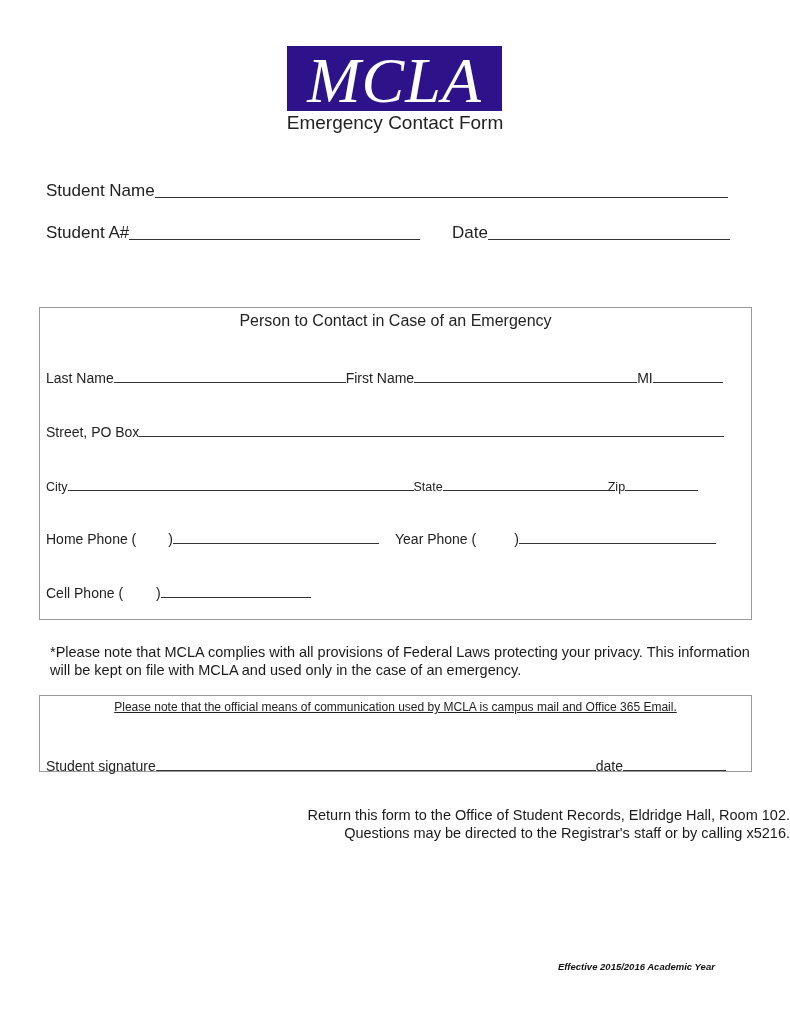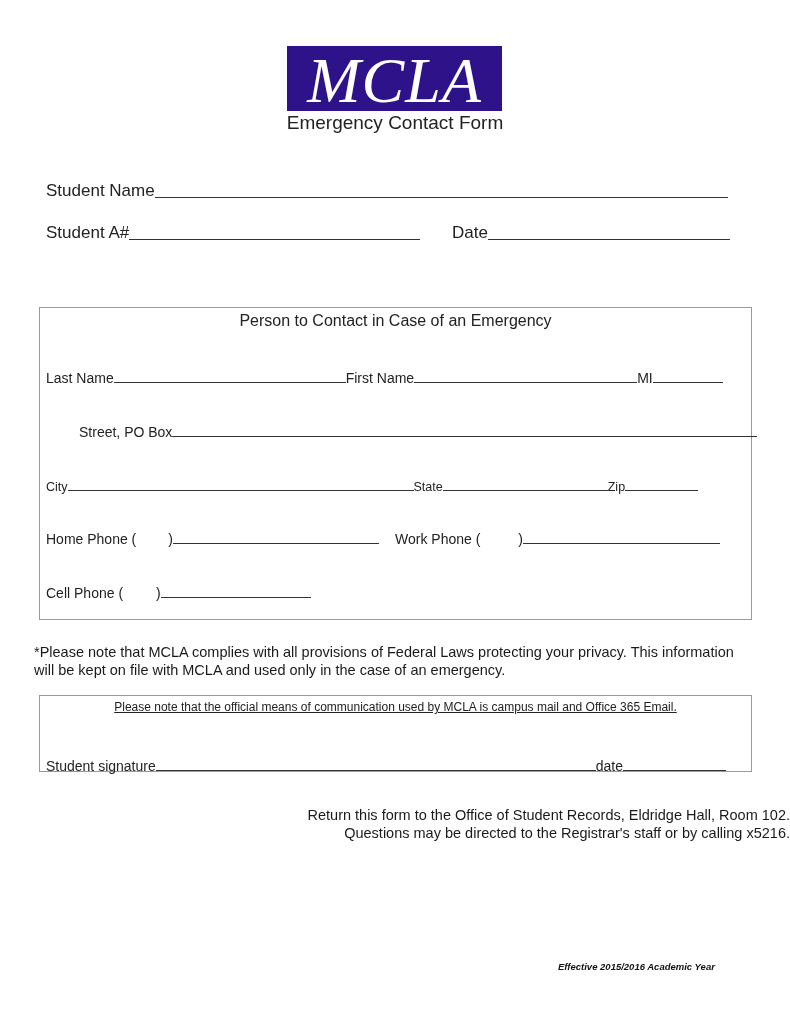--- a/index.html
+++ b/index.html
@@ -11,21 +11,21 @@
     .logo span { color: #ffffff; font-family: "Liberation Serif", serif; font-size: 64px;
                  letter-spacing: 1px; line-height: 1; margin-top: 4px; font-style: italic; }
     .title { left: 0; width: 790px; top: 112px; text-align: center; font-size: 19px; color: #222; }
     .row { position: absolute; display: flex; align-items: flex-end; white-space: nowrap; }
     .line { border-bottom: 1.3px solid #333; height: 0; margin-bottom: 3px; }
     .lbl-lg { font-size: 17px; color: #222; }
     .lbl-md { font-size: 14px; color: #222; }
     .lbl-sm { font-size: 12.5px; color: #222; }
     .box { position: absolute; border: 1px solid #9a9a9a; box-sizing: border-box; }
     .box-title { position: absolute; left: 0; right: 0; text-align: center; font-size: 16px; color: #222; }
-    .note { left: 34px; top: 643px; width: 700px; font-size: 14.5px; line-height: 18px; color: #1a1a1a; }
+    .note { left: 50px; top: 643px; width: 700px; font-size: 14.5px; line-height: 18px; color: #1a1a1a; }
     .center-text { left: 0; width: 790px; text-align: right; font-size: 14.5px; line-height: 18px; color: #1a1a1a; }
     .footer { left: 558px; top: 961px; font-size: 9.5px; font-style: italic; font-weight: bold; color: #111; }
   </style>
 </head>
 <body>
 
 <div class="abs logo">
   <span>MCLA</span>
 </div>
 <div class="abs title">Emergency Contact Form</div>
@@ -49,42 +49,42 @@
 
 <div class="row" style="left:46px; top:370px;">
   <span class="lbl-md">Last Name</span>
   <span class="line" style="width:232px;"></span>
   <span class="lbl-md">First Name</span>
   <span class="line" style="width:223px;"></span>
   <span class="lbl-md">MI</span>
   <span class="line" style="width:70px;"></span>
 </div>
 
-<div class="row" style="left:46px; top:424px;margin-left:33px;">
+<div class="row" style="left:46px; top:424px;">
   <span class="lbl-md">Street, PO Box</span>
   <span class="line" style="width:585px;"></span>
 </div>
 
 <div class="row" style="left:46px; top:480px;">
   <span class="lbl-sm">City</span>
   <span class="line" style="width:346px;"></span>
   <span class="lbl-sm">State</span>
   <span class="line" style="width:165px;"></span>
   <span class="lbl-sm">Zip</span>
   <span class="line" style="width:73px;"></span>
 </div>
 
 <div class="row" style="left:46px; top:531px;">
   <span class="lbl-md">Home Phone (</span>
   <span style="display:inline-block; width:32px;"></span>
   <span class="lbl-md">)</span>
   <span class="line" style="width:206px;"></span>
 </div>
 <div class="row" style="left:395px; top:531px;">
-  <span class="lbl-md">Work Phone (</span>
+  <span class="lbl-md">Year Phone (</span>
   <span style="display:inline-block; width:38px;"></span>
   <span class="lbl-md">)</span>
   <span class="line" style="width:197px;"></span>
 </div>
 
 <div class="row" style="left:46px; top:585px;">
   <span class="lbl-md">Cell Phone (</span>
   <span style="display:inline-block; width:33px;"></span>
   <span class="lbl-md">)</span>
   <span class="line" style="width:150px;"></span>

